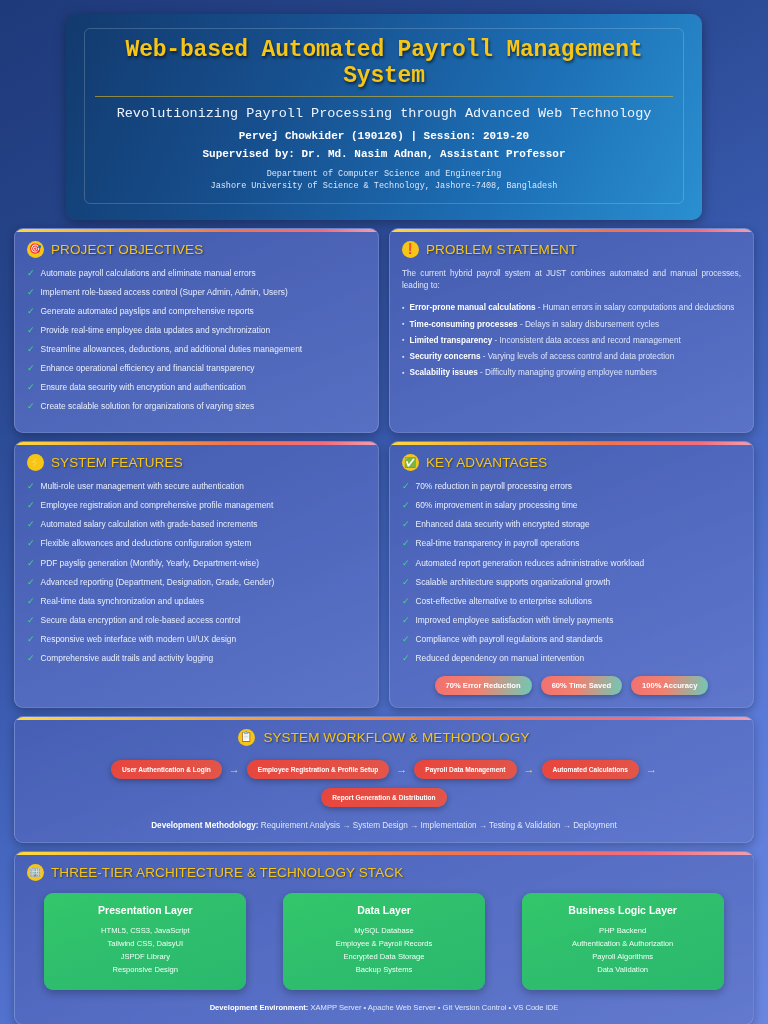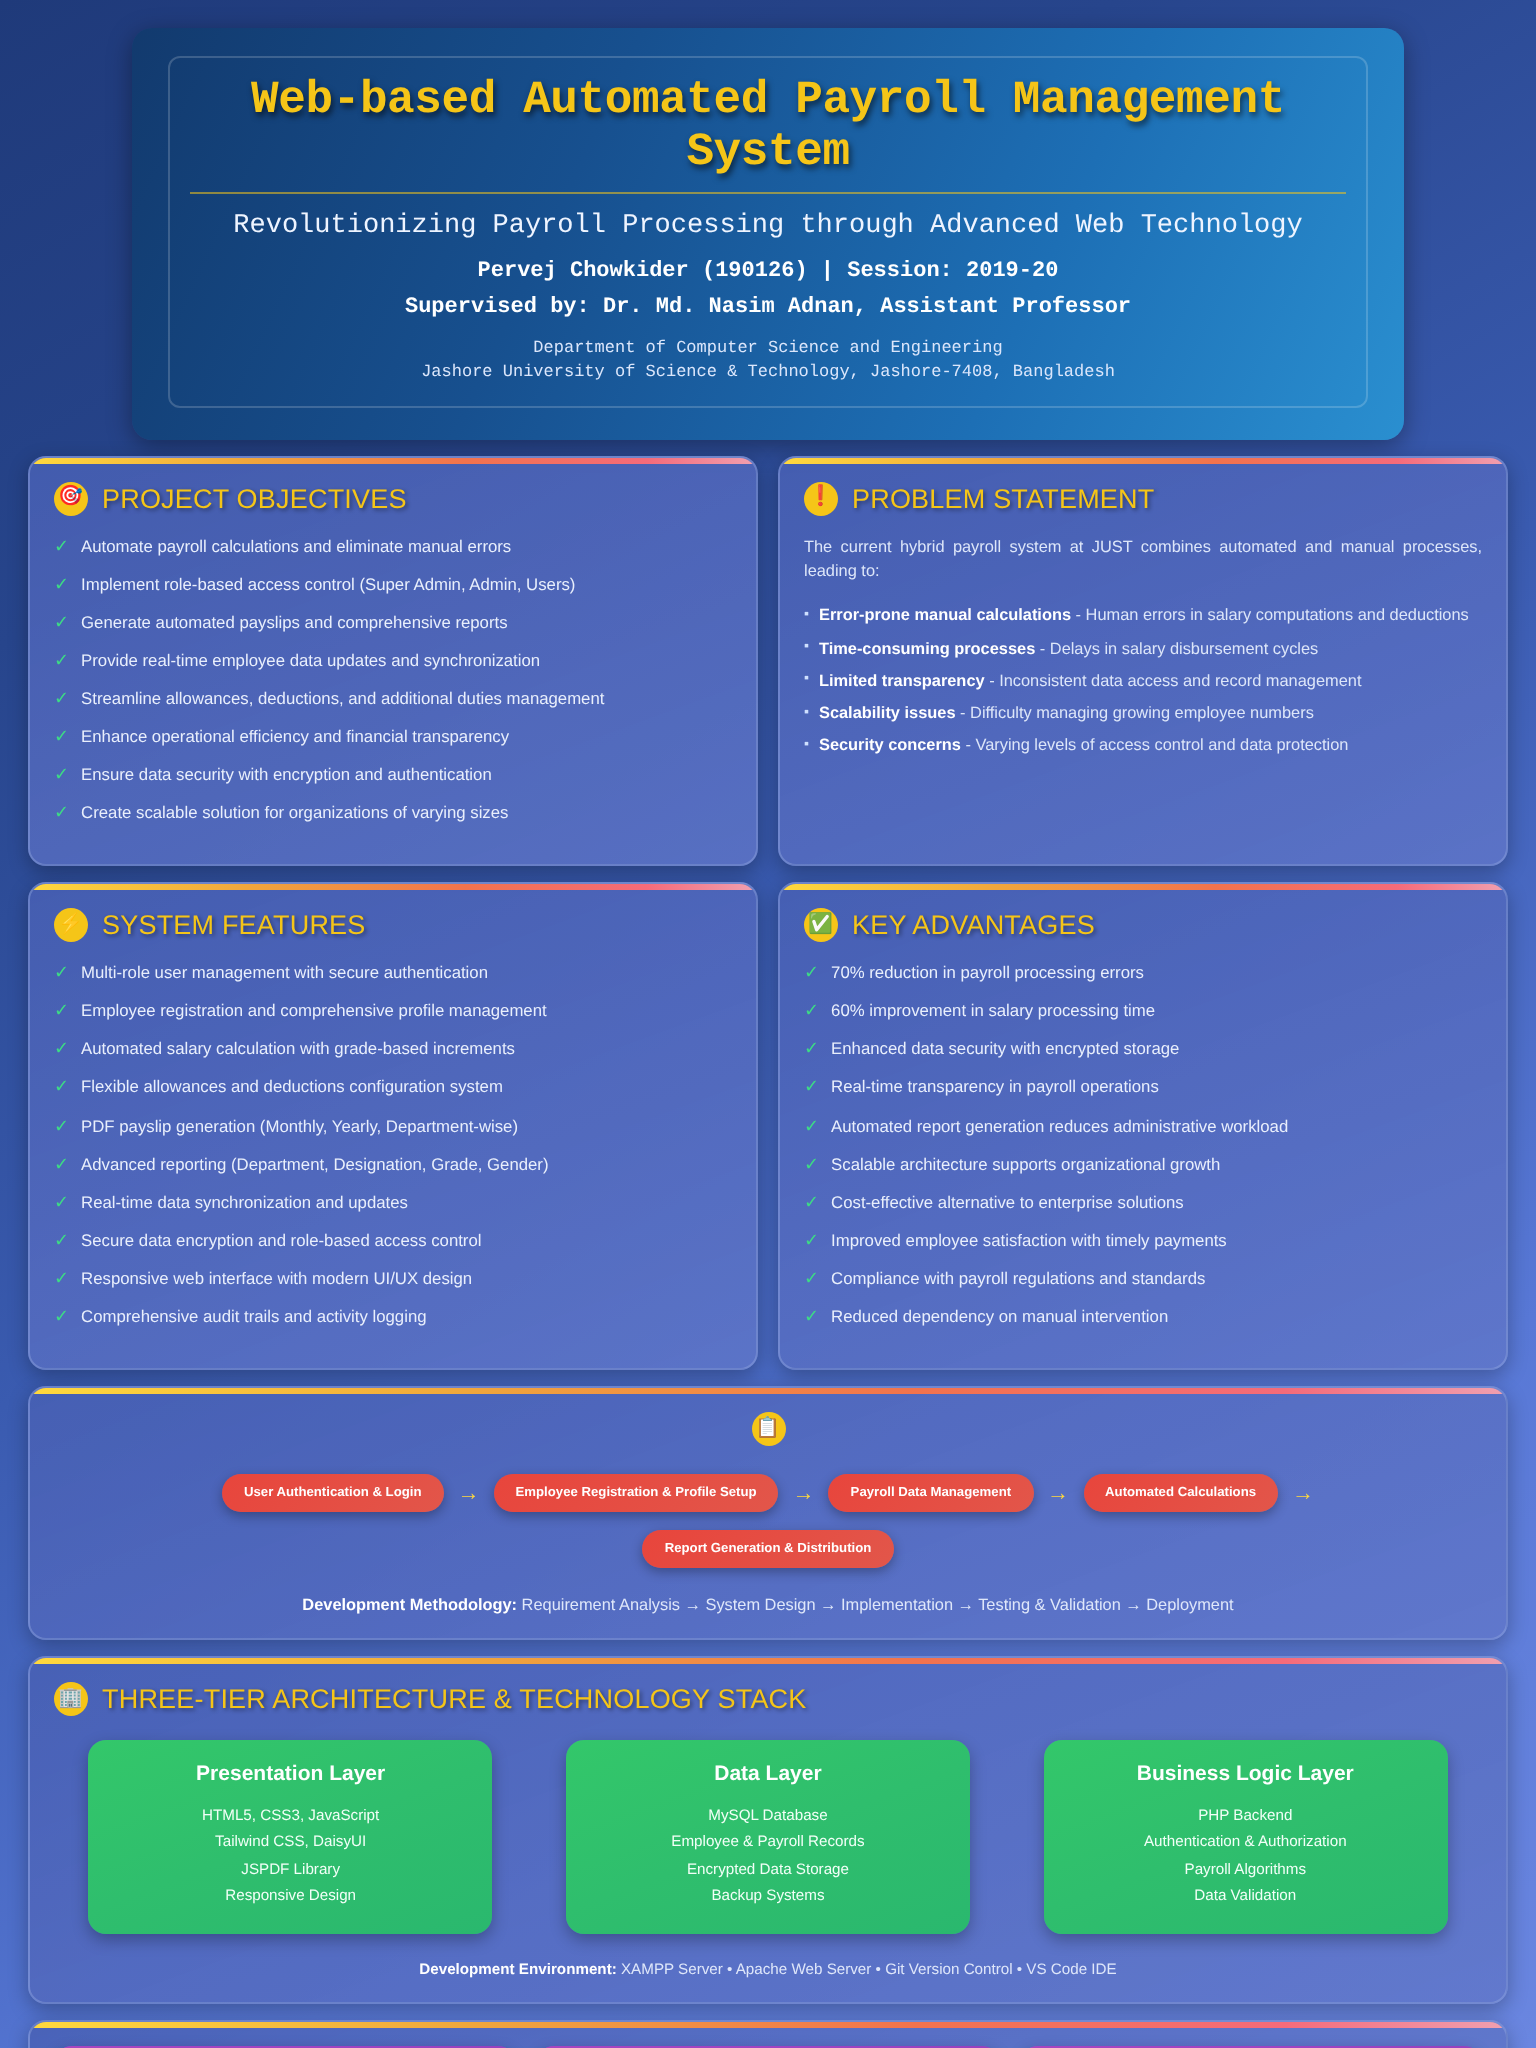--- a/index.html
+++ b/index.html
@@ -202,22 +202,22 @@
     <div class="panel half">
       <div class="p-head">
         <span class="p-icon">❗</span>
         <span class="p-title">PROBLEM STATEMENT</span>
       </div>
       <div class="ps-intro">The current hybrid payroll system at JUST combines automated and manual processes, leading to:</div>
       <ul class="bullets">
         <li><b>Error-prone manual calculations</b><span> - Human errors in salary computations and deductions</span></li>
         <li><b>Time-consuming processes</b><span> - Delays in salary disbursement cycles</span></li>
         <li><b>Limited transparency</b><span> - Inconsistent data access and record management</span></li>
+        <li><b>Security concerns</b><span> - Varying levels of access control and data protection</span></li>
         <li><b>Scalability issues</b><span> - Difficulty managing growing employee numbers</span></li>
-        <li><b>Security concerns</b><span> - Varying levels of access control and data protection</span></li>
       </ul>
     </div>
   </div>
 
   <div class="row">
 
     <div class="panel half">
       <div class="p-head">
         <span class="p-icon">⚡</span>
         <span class="p-title">SYSTEM FEATURES</span>
@@ -306,26 +306,32 @@
           </li>
         <li>
             <span class="ck">✓</span>
             <span>Compliance with payroll regulations and standards</span>
           </li>
         <li>
             <span class="ck">✓</span>
             <span>Reduced dependency on manual intervention</span>
           </li>
       </ul>
+      <div class="badges">
+        <span class="badge">70% Error Reduction</span>
+        <span class="badge">60% Time Saved</span>
+        <span class="badge">100% Accuracy</span>
+      </div>
     </div>
   </div>
 
   <div class="panel full">
     <div class="wf-title-row">
       <span class="p-icon">📋</span>
+      <span class="p-title">SYSTEM WORKFLOW &amp; METHODOLOGY</span>
     </div>
     <div class="wf-steps">
       <span class="wf-pill">User Authentication &amp; Login</span>
       <span class="wf-arrow">→</span>
       <span class="wf-pill">Employee Registration &amp; Profile Setup</span>
       <span class="wf-arrow">→</span>
       <span class="wf-pill">Payroll Data Management</span>
       <span class="wf-arrow">→</span>
       <span class="wf-pill">Automated Calculations</span>
       <span class="wf-arrow">→</span>

